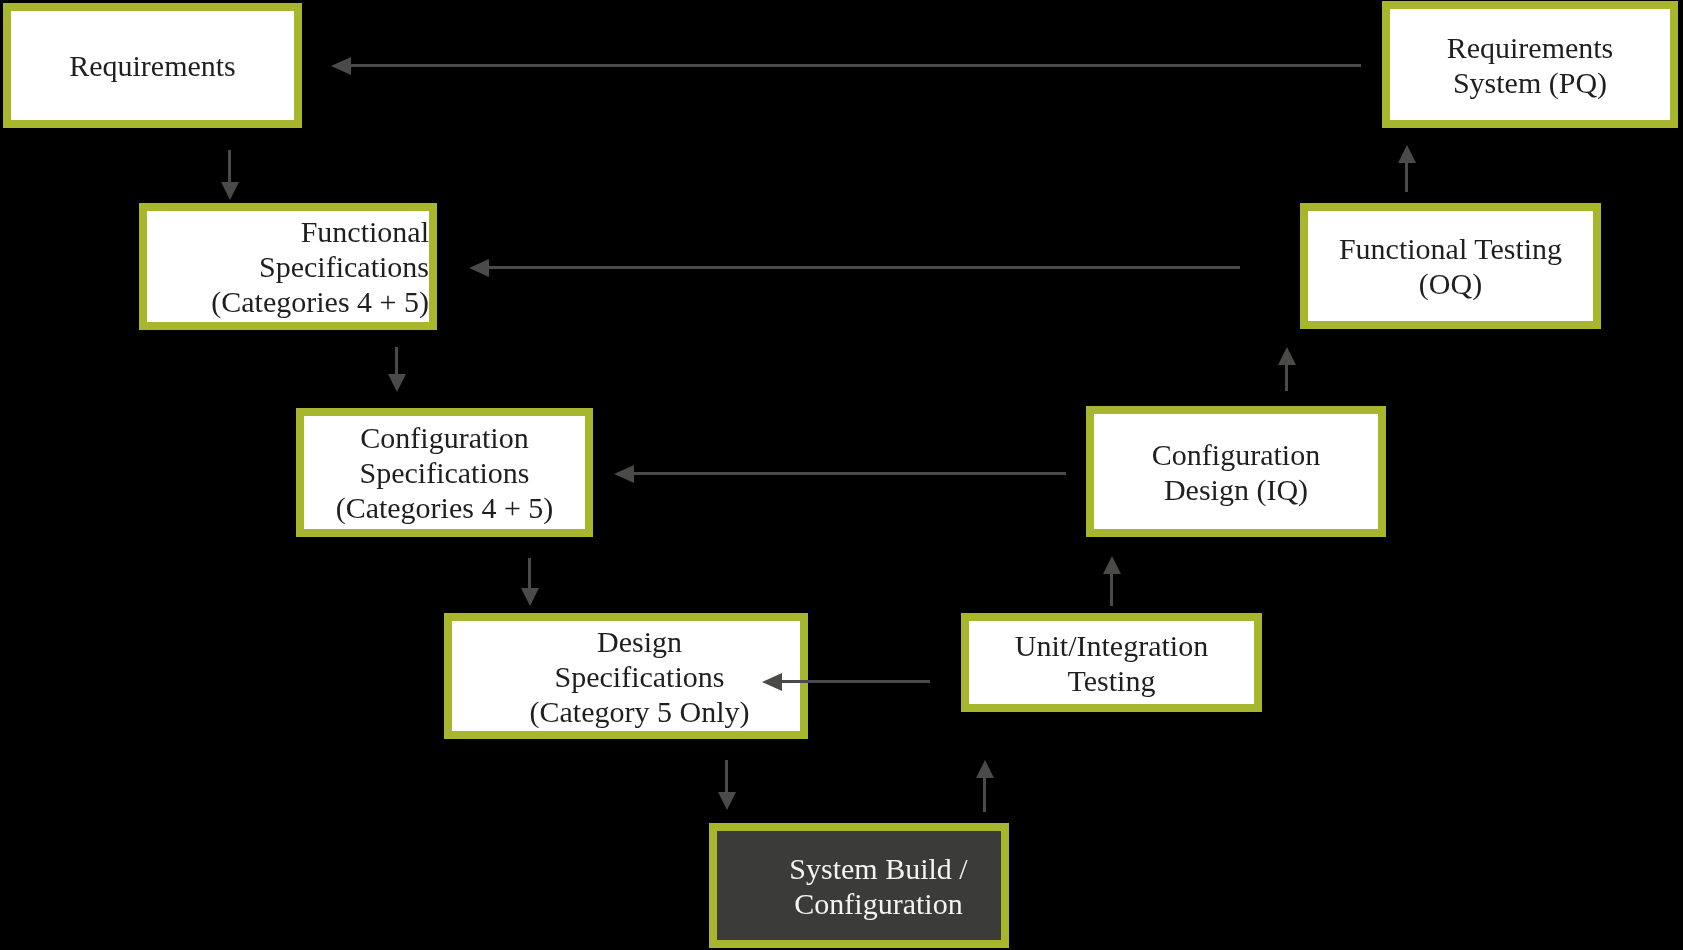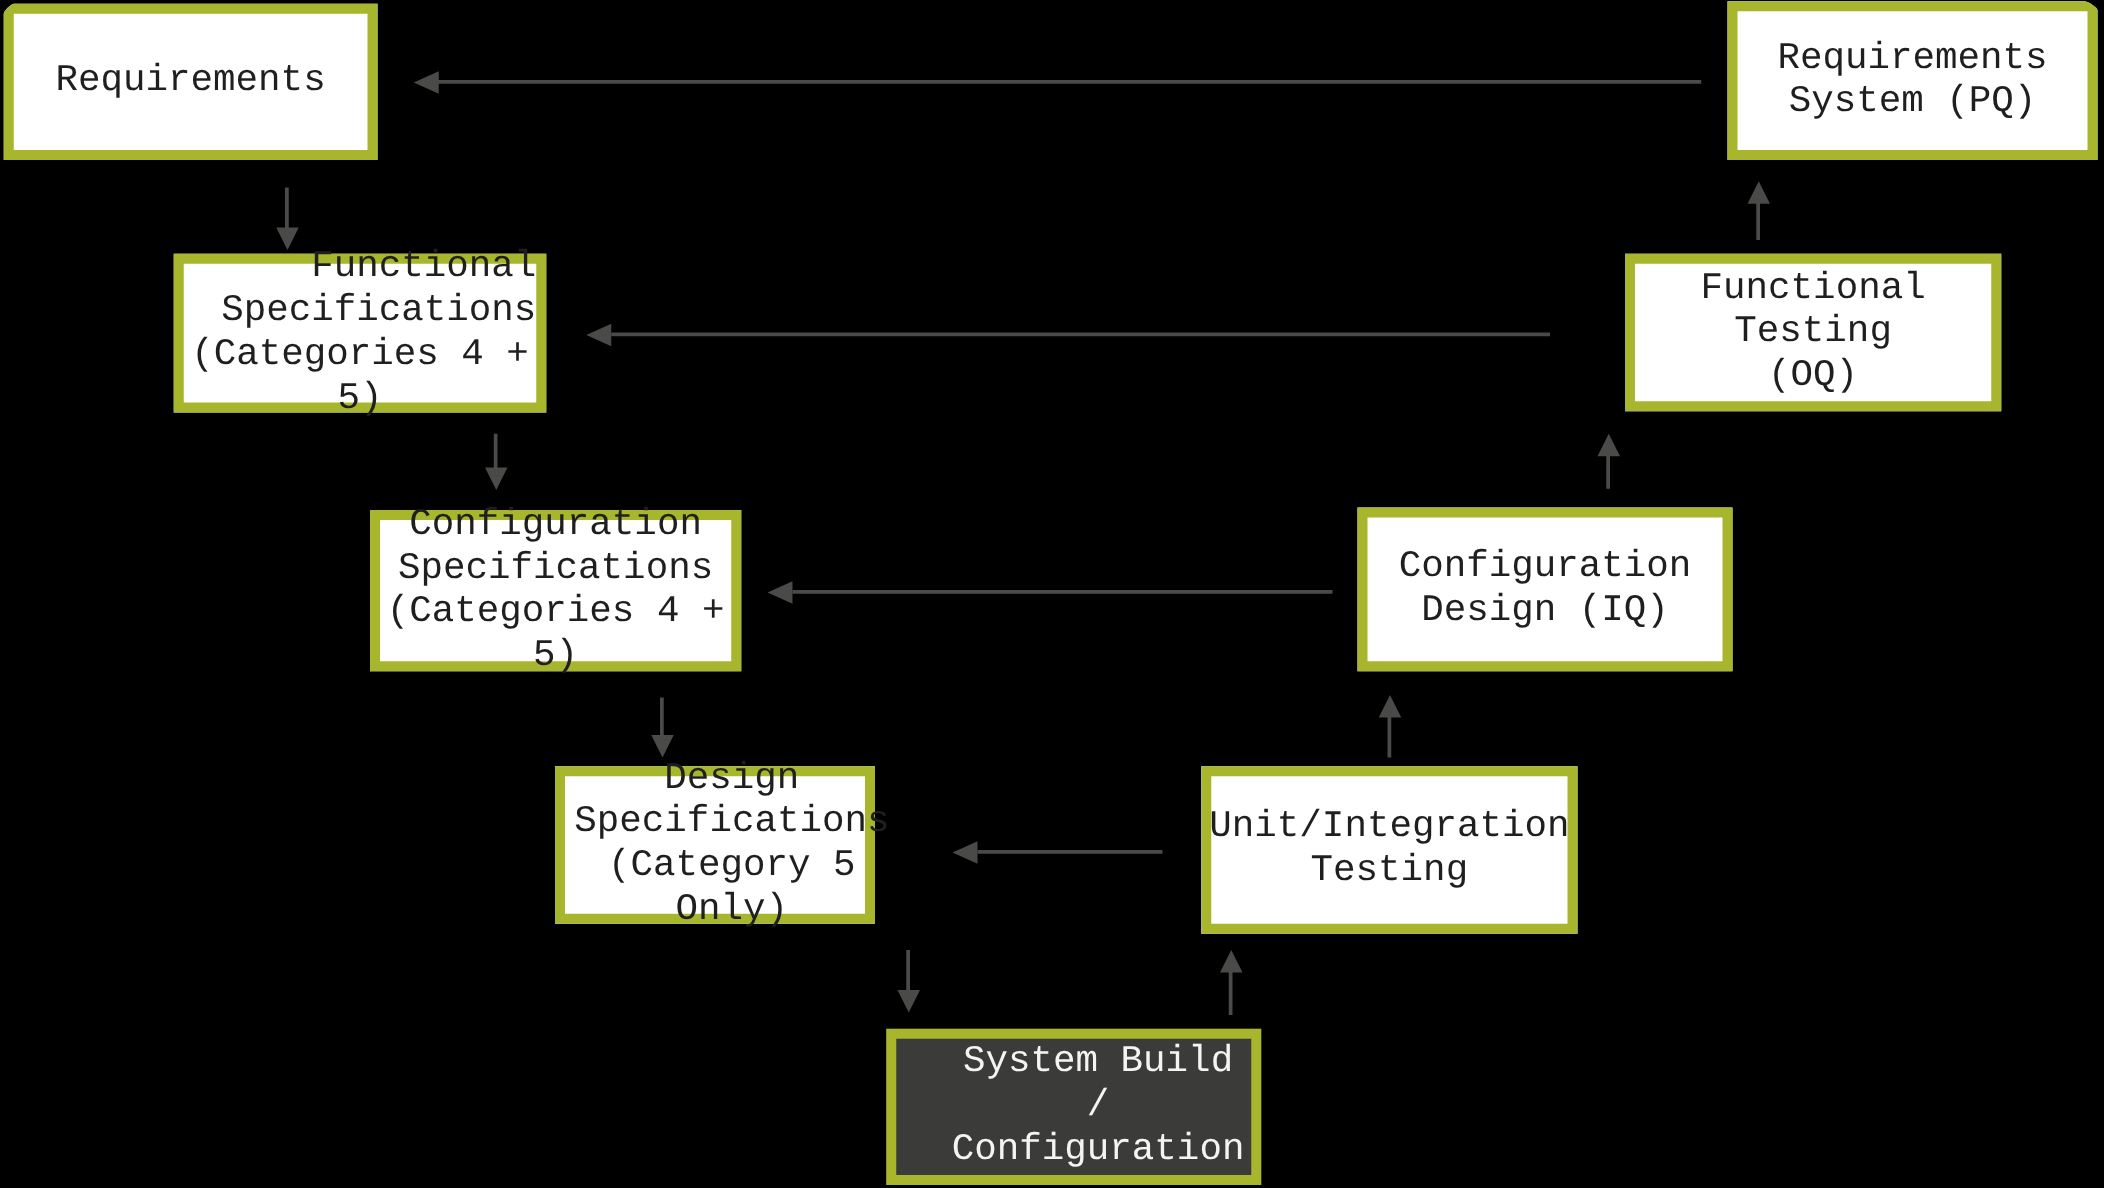--- a/index.html
+++ b/index.html
@@ -10,22 +10,21 @@
     --ink:#1f1f1f;
     --ink-light:#f4f4f2;
     --arrow:#4a4a48;
   }
   html,body{margin:0;padding:0;background:var(--bg);}
   .canvas{
     position:relative;
     width:1683px;height:950px;
     background:var(--bg);
     overflow:hidden;
-    font-family:Liberation Mono, monospace;
-    border-radius:21px;
+    font-family:Liberation Serif, serif;
   }
   .node{
     position:absolute;
     box-sizing:border-box;
     border:8px solid var(--green);
     background:var(--white);
     color:var(--ink);
     display:flex;
     flex-direction:column;
     align-items:center;
@@ -73,32 +72,32 @@
     <span>Specifications</span>
     <span>(Categories 4 + 5)</span>
   </div>
 
   <div class="node" style="left:296px;top:408px;width:297px;height:129px;">
     <span>Configuration</span>
     <span>Specifications</span>
     <span>(Categories 4 + 5)</span>
   </div>
 
-  <div class="node" style="left:444px;top:613px;width:256px;height:126px;padding-left:27px;">
+  <div class="node" style="left:444px;top:613px;width:364px;height:126px;padding-left:27px;">
     <span>Design</span>
     <span>Specifications</span>
     <span>(Category 5 Only)</span>
   </div>
 
   <div class="node dark" style="left:709px;top:823px;width:300px;height:125px;padding-left:39px;">
     <span>System Build /</span>
     <span>Configuration</span>
   </div>
 
-  <div class="node" style="left:961px;top:613px;width:301px;height:134px;">
+  <div class="node" style="left:961px;top:613px;width:301px;height:99px;">
     <span>Unit/Integration</span>
     <span>Testing</span>
   </div>
 
   <div class="node" style="left:1086px;top:406px;width:300px;height:131px;">
     <span>Configuration</span>
     <span>Design (IQ)</span>
   </div>
 
   <div class="node" style="left:1256px;top:203px;width:301px;height:126px;margin-left:44px;">

